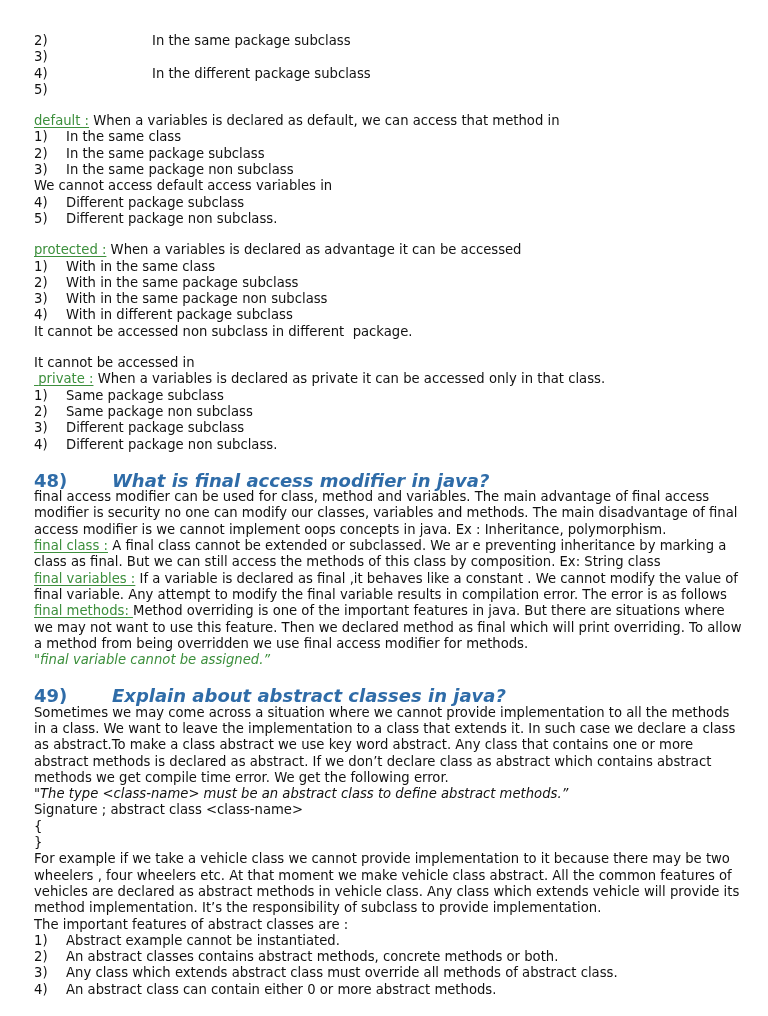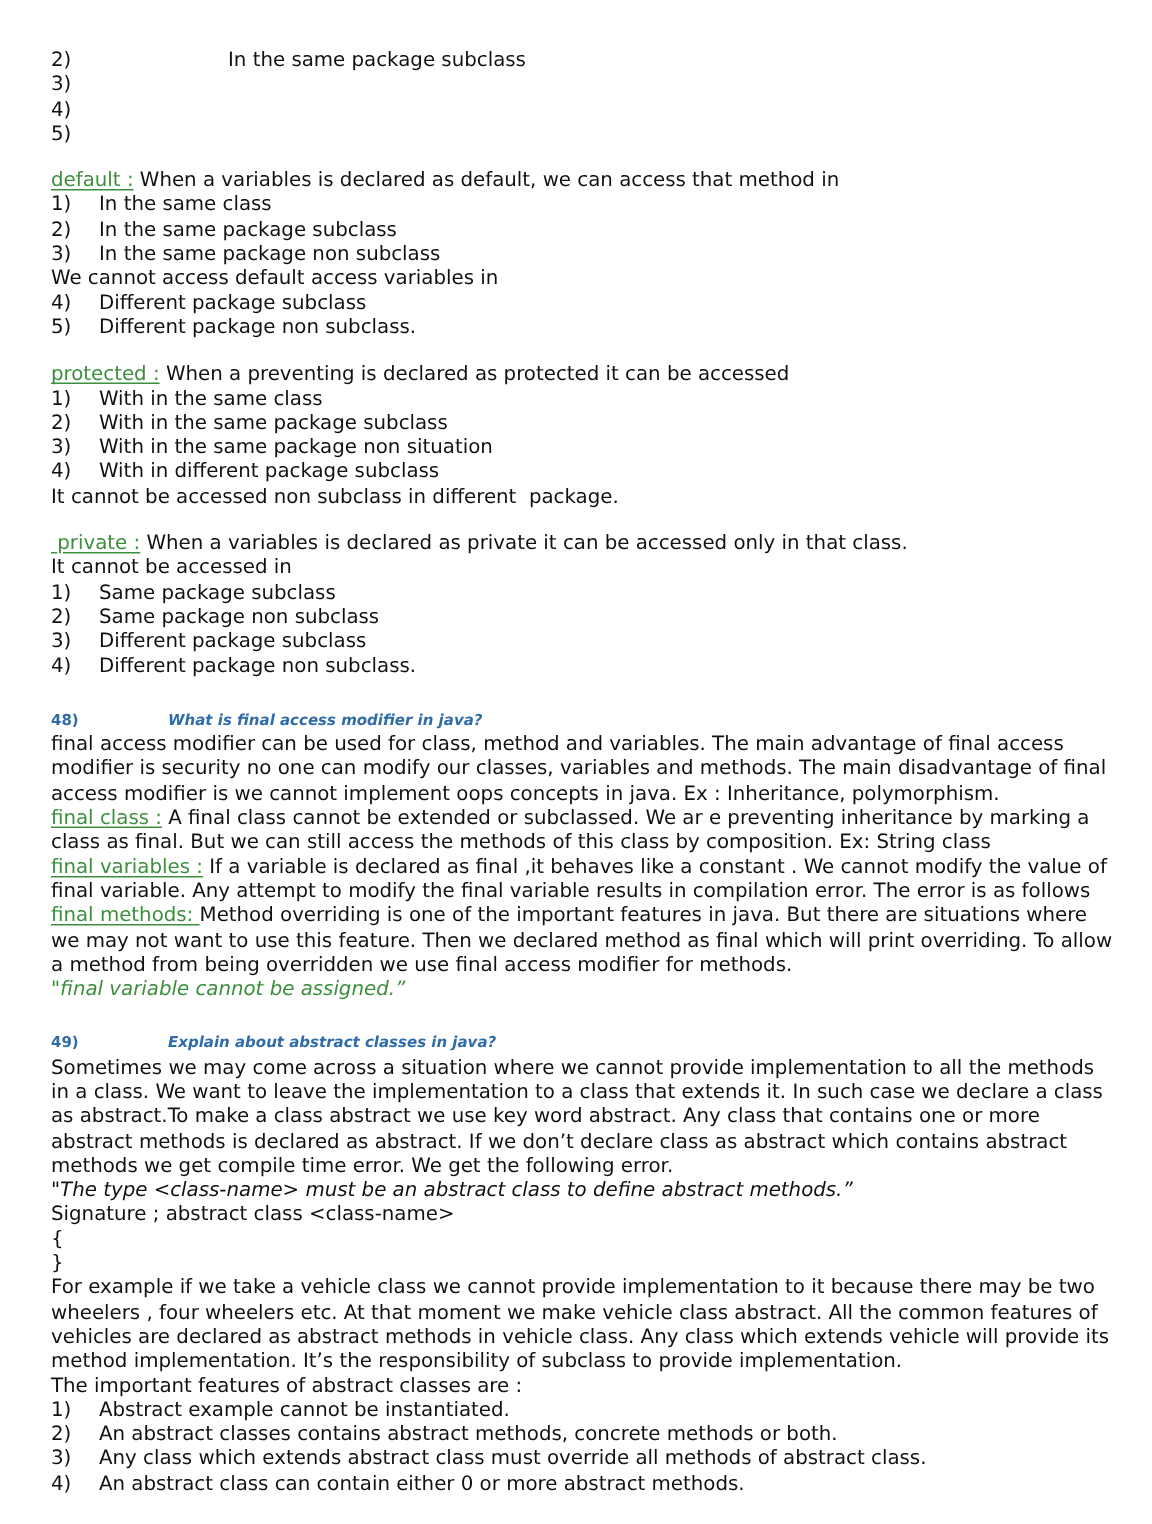--- a/index.html
+++ b/index.html
@@ -89,21 +89,21 @@
   .quote-black {
     font-style: italic;
   }
 
   
   .qhead {
     display: flex;
     align-items: baseline;
     color: #2f6ca8;
     font-weight: bold;
-    font-size: 10px;
+    font-size: 18px;
   }
   .qhead .qnum {
     width: 78px;
     flex: 0 0 78px;
   }
   .qhead .qtxt {
     flex: 1 1 auto;
     font-style: italic;
   }
 
@@ -123,20 +123,21 @@
     <div class="list-wide">
       <div class="row">
         <span class="num">2)</span>
         <span class="txt">In the same package subclass</span>
       </div>
       <div class="row">
         <span class="num">3)</span>
       </div>
       <div class="row">
         <span class="num">4)</span>
+        <span class="txt">In the different package subclass</span>
       </div>
       <div class="row">
         <span class="num">5)</span>
       </div>
     </div>
 
     <div class="spacer"></div>
 
     <div class="line"><span class="kw">default :</span><span> When a variables is declared as default, we can access that method in</span></div>
     <div class="list-narrow">
@@ -160,45 +161,45 @@
         <span class="txt">Different package subclass</span>
       </div>
       <div class="row">
         <span class="num">5)</span>
         <span class="txt">Different package non subclass.</span>
       </div>
     </div>
 
     <div class="spacer"></div>
 
-    <div class="line"><span class="kw">protected :</span><span> When a preventing is declared as protected it can be accessed</span></div>
+    <div class="line"><span class="kw">protected :</span><span> When a variables is declared as advantage it can be accessed</span></div>
     <div class="list-narrow">
       <div class="row">
         <span class="num">1)</span>
         <span class="txt">With in the same class</span>
       </div>
       <div class="row">
         <span class="num">2)</span>
         <span class="txt">With in the same package subclass</span>
       </div>
       <div class="row">
         <span class="num">3)</span>
-        <span class="txt">With in the same package non situation</span>
+        <span class="txt">With in the same package non subclass</span>
       </div>
       <div class="row">
         <span class="num">4)</span>
         <span class="txt">With in different package subclass</span>
       </div>
     </div>
     <div class="line">It cannot be accessed non subclass in different  package.</div>
 
     <div class="spacer"></div>
 
+    <div class="line">It cannot be accessed in</div>
     <div class="line"><span class="kw"> private :</span><span> When a variables is declared as private it can be accessed only in that class.</span></div>
-    <div class="line">It cannot be accessed in</div>
     <div class="list-narrow">
       <div class="row">
         <span class="num">1)</span>
         <span class="txt">Same package subclass</span>
       </div>
       <div class="row">
         <span class="num">2)</span>
         <span class="txt">Same package non subclass</span>
       </div>
       <div class="row">

